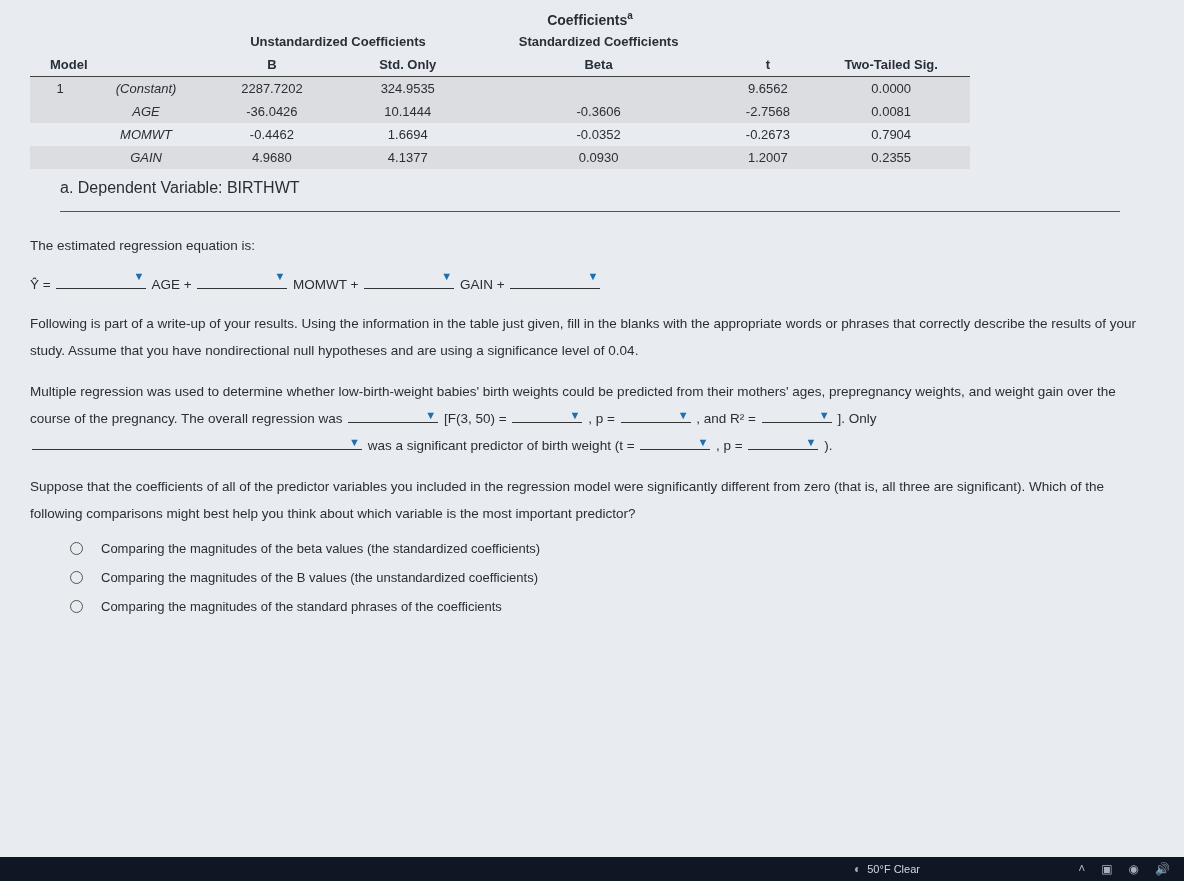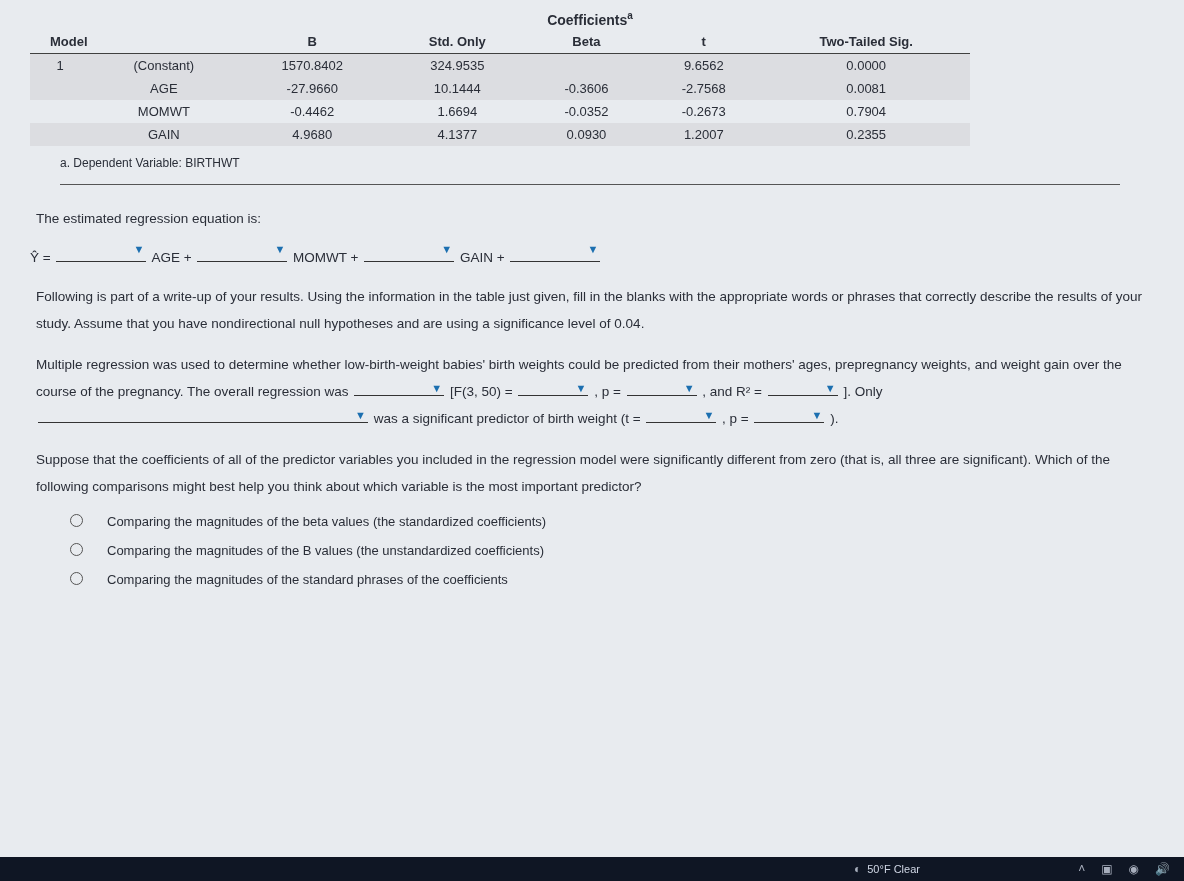--- a/index.html
+++ b/index.html
@@ -34,35 +34,35 @@
     padding: 4px 10px;
     text-align: center;
     font-size: 13px;
   }
   .coef-table thead th { font-weight: bold; }
   .hdr-group {
     font-weight: bold;
     text-align: center;
   }
   .hdr-row th { border-bottom: 1px solid #404040; }
-  .model-col { text-align: left; padding-left: 20px; }
+  .model-col { text-align: left; padding-left: 20px; font-style: italic; }
   .row-striped { background: #dcdde1; }
   .footnote {
-    font-size: 12px;
+    font-size: 16px;
     margin: 10px 0 4px 30px;
   }
   .hr-line {
     border: none;
     border-top: 1px solid #555;
     margin: 14px 30px 20px 30px;
   }
   .body-text {
     font-size: 13.5px;
     line-height: 2.0;
-    margin: 14px 6px;
+    margin: 14px 0;
   }
   .blank {
     display: inline-block;
     border-bottom: 1px solid #333;
     min-width: 90px;
     height: 16px;
     vertical-align: baseline;
     position: relative;
     margin: 0 2px;
   }
@@ -74,22 +74,22 @@
     right: 2px;
     top: -3px;
     font-size: 11px;
     color: #1c6fb0;
   }
   .eq-line { margin: 12px 0 18px 0; font-size: 13.5px; }
   .options { margin: 14px 0 0 40px; }
   .option {
     margin: 14px 0;
     display: flex;
-    align-items: flex-start;
-    gap: 24px;
+    align-items: center;
+    gap: 18px;
     font-size: 13px;
   }
   .radio {
     width: 13px; height: 13px;
     border: 1.5px solid #555;
     border-radius: 50%;
     flex-shrink: 0;
   }
   .taskbar {
     position: absolute;
@@ -110,43 +110,50 @@
 </head>
 <body>
 
 <div class="page">
   <div class="tbl-title">
     <span>Coefficients</span><sup>a</sup>
   </div>
 
   <table class="coef-table">
     <thead>
+      <tr>
+        <th colspan="2"></th>
+        <th colspan="2" class="hdr-group">Unstandardized Coefficients</th>
+        <th class="hdr-group">Standardized Coefficients</th>
+        <th></th>
+          <th></th>
+      </tr>
       <tr class="hdr-row">
         <th colspan="2" style="text-align:left;padding-left:20px">Model</th>
         <th>B</th>
         <th>Std. Only</th>
         <th>Beta</th>
         <th>t</th>
         <th>Two-Tailed Sig.</th>
       </tr>
     </thead>
     <tbody>
       <tr class="row-striped">
         <td style="text-align:center;width:60px">1</td>
         <td class="model-col">(Constant)</td>
-        <td>1570.8402</td>
+        <td>2287.7202</td>
         <td>324.9535</td>
         <td></td>
         <td>9.6562</td>
         <td>0.0000</td>
       </tr>
       <tr class="row-striped">
         <td></td>
         <td class="model-col">AGE</td>
-        <td>-27.9660</td>
+        <td>-36.0426</td>
         <td>10.1444</td>
         <td>-0.3606</td>
         <td>-2.7568</td>
         <td>0.0081</td>
       </tr>
       <tr>
         <td></td>
         <td class="model-col">MOMWT</td>
         <td>-0.4462</td>
         <td>1.6694</td>

